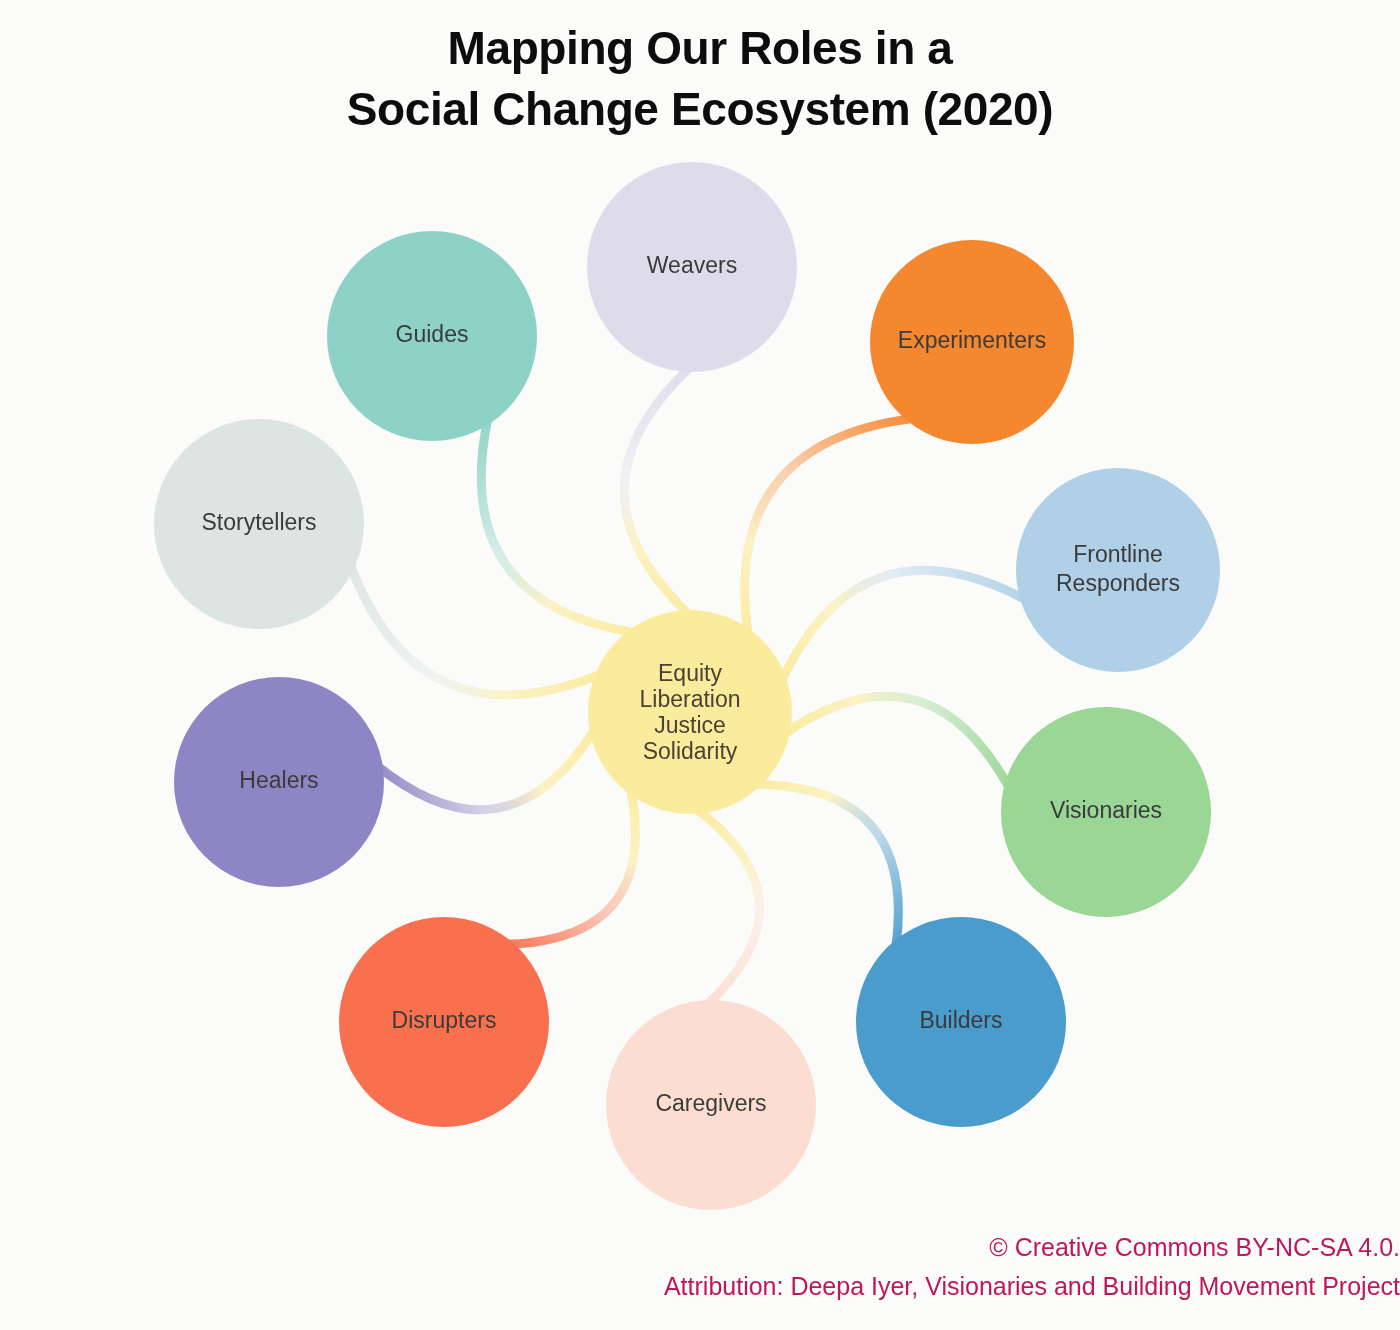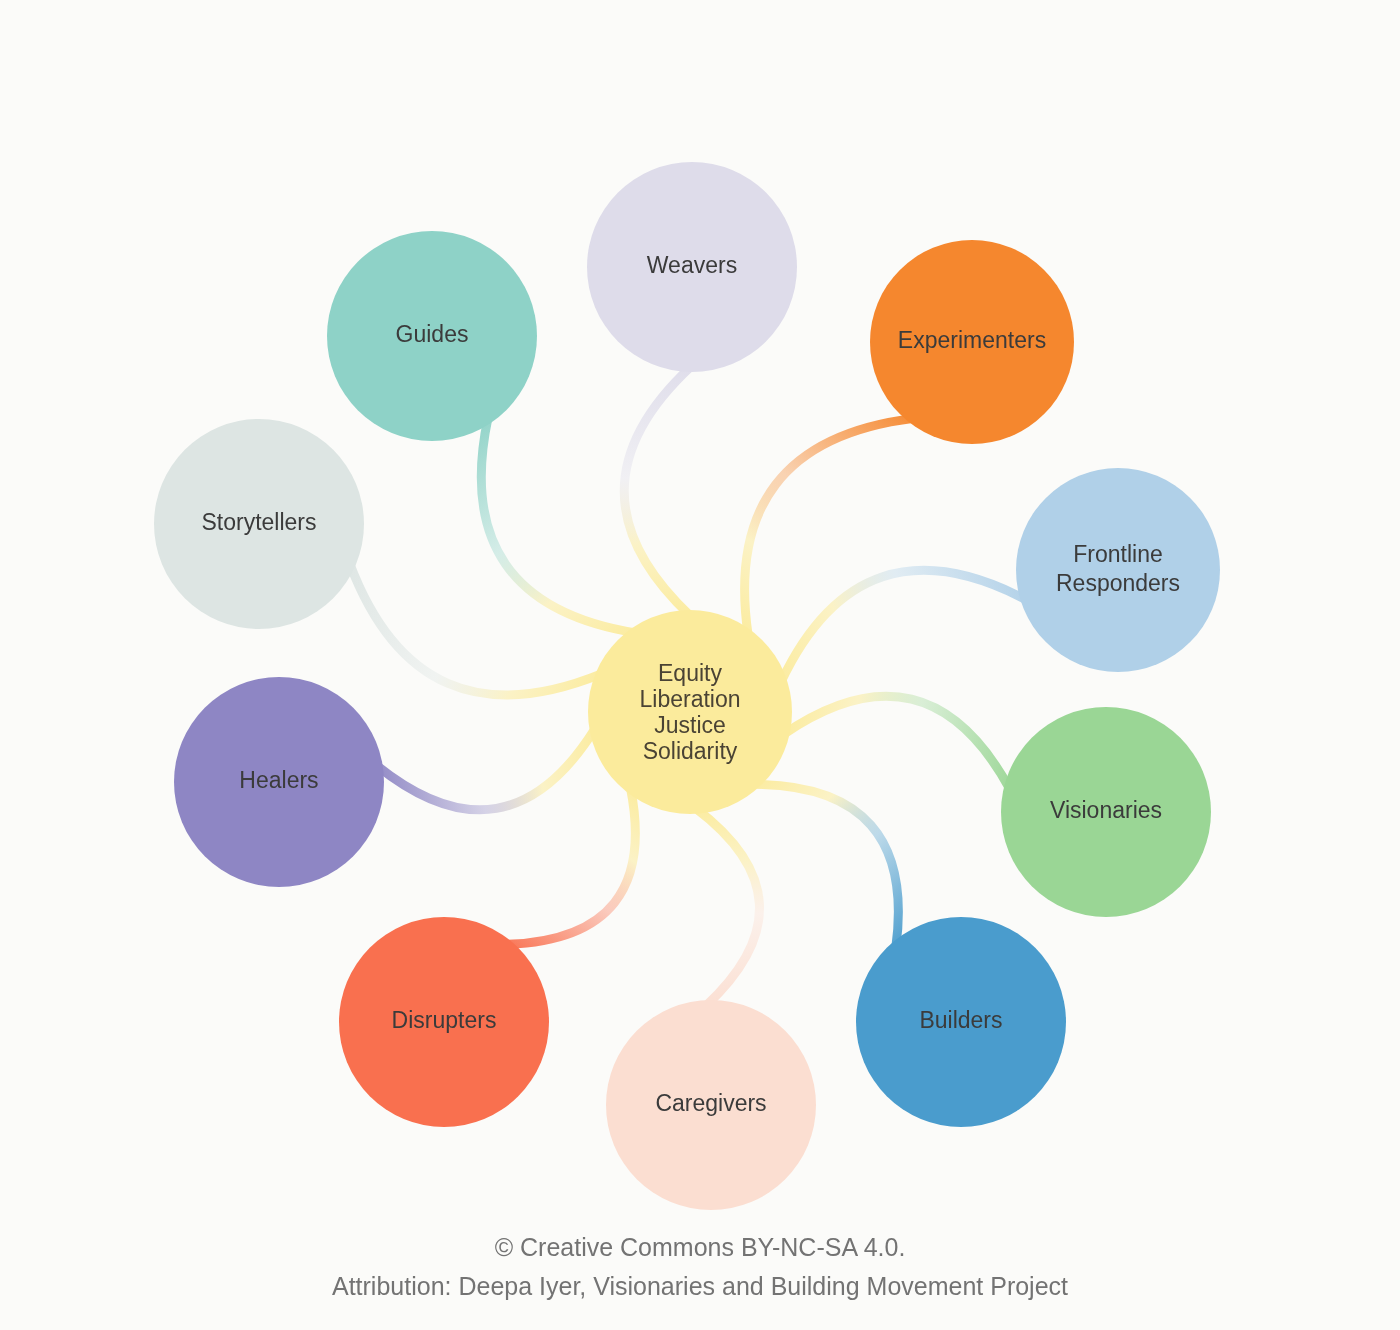--- a/index.html
+++ b/index.html
@@ -65,32 +65,36 @@
     fill: #4a4334;
     text-anchor: middle;
   }
 
   
   .footer {
     position: absolute;
     left: 0;
     top: 1228px;
     width: 1400px;
-    text-align: center;
-    color: #737373;
+    text-align: right;
+    color: #be185d;
     font-size: 25px;
     line-height: 1.55;
   }
   .footer-line { display: block; }
 </style>
 </head>
 <body style="background: rgb(251, 251, 249);">
 
 <div id="page" style="background: rgb(251, 251, 249);">
 
+  <div class="title-block">
+    <span class="title-line">Mapping Our Roles in a</span>
+    <span class="title-line">Social Change Ecosystem (2020)</span>
+  </div>
 
   <div id="stage">
     <svg id="wheel" viewBox="0 0 1400 1230" xmlns="http://www.w3.org/2000/svg">
       <defs id="wheel-defs">
           <linearGradient id="grad-link-weavers" gradientUnits="userSpaceOnUse" x1="691.5550606735218" y1="365.9990001413941" x2="690.4314563165849" y2="616.0009695598602">
             <stop offset="0%" stop-color="#dedcea" stop-opacity="0.95"></stop>
             <stop offset="45%" stop-color="#dedcea" stop-opacity="0.35"></stop>
             <stop offset="72%" stop-color="#fbeb9c" stop-opacity="0.55"></stop>
             <stop offset="100%" stop-color="#fbeb9c" stop-opacity="0.95"></stop>
           </linearGradient>

